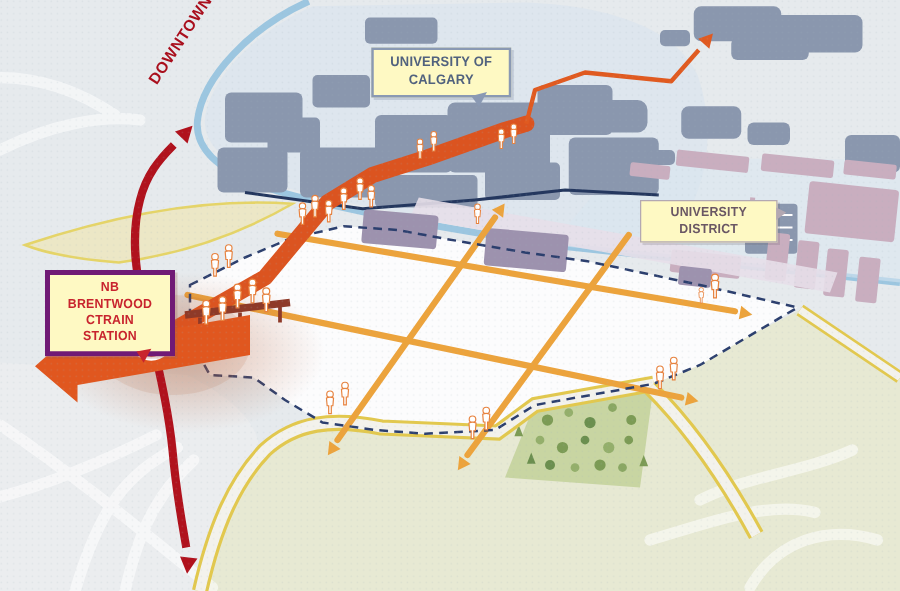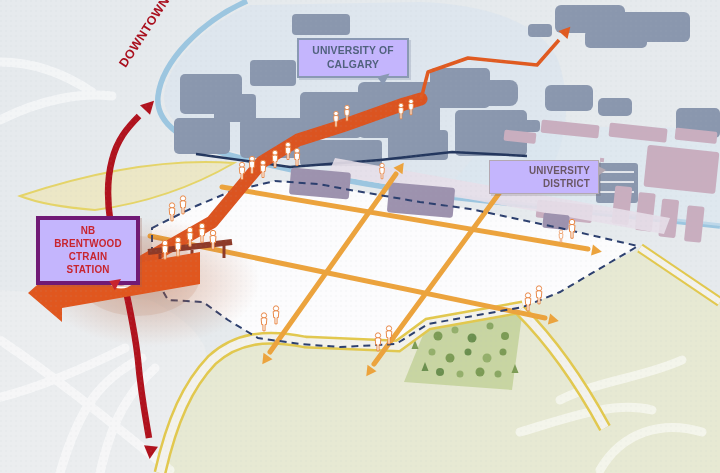--- a/index.html
+++ b/index.html
@@ -1,32 +1,32 @@
 <!DOCTYPE html>
 <html><head>
 <meta charset="utf-8">
 <style>
   html,body{margin:0;padding:0;background:#cfd6da;font-family:"Liberation Sans",sans-serif;}
   .stage{position:relative;width:720px;height:473px;overflow:hidden;background:#e6eaed;}
   .stage svg{position:absolute;left:0;top:0;}
-  .label-box{position:absolute;background:#c4b5fd;text-align:center;font-weight:bold;
+  .label-box{position:absolute;background:#fef9c3;text-align:center;font-weight:bold;
              letter-spacing:.2px;line-height:1.25;padding:4px 7px;box-sizing:border-box;}
   .label-box .ln{display:block;transform:scaleX(.94);}
   .uofc{left:297px;top:38px;width:112px;border:2px solid #8a99b3;color:#51627e;font-size:11px;
         box-shadow:2px 2px 0 rgba(110,125,150,.25);}
   .uofc:after{content:"";position:absolute;right:16px;bottom:-9px;width:0;height:0;
         border-left:4px solid transparent;border-right:9px solid transparent;border-top:10px solid #8a99b3;
         transform:rotate(-14deg);}
   .station{left:36px;top:216px;width:104px;border:4px solid #701a75;color:#c8242e;font-size:10.5px;
         box-shadow:2px 2px 0 rgba(150,90,80,.25);}
   .station:after{content:"";position:absolute;right:14px;bottom:-9px;width:0;height:0;
         border-left:4px solid transparent;border-right:8px solid transparent;border-top:10px solid #c8242e;
         transform:rotate(-10deg);}
-  .ud{left:489px;top:160px;width:110px;border:1.5px solid #b3a8b2;color:#6a5764;font-size:10.5px;
-        padding:3px 5px;box-shadow:2px 2px 0 rgba(110,100,110,.22);text-align:right;}
+  .ud{left:512px;top:160px;width:110px;border:1.5px solid #b3a8b2;color:#6a5764;font-size:10.5px;
+        padding:3px 5px;box-shadow:2px 2px 0 rgba(110,100,110,.22);}
   .ud:after{content:"";position:absolute;right:-8px;top:5px;width:0;height:0;
         border-top:4px solid transparent;border-bottom:6px solid transparent;border-left:8px solid #b3a8b2;}
   .downtown{position:absolute;left:128px;top:56px;color:#a90f1d;font-weight:bold;font-size:12.5px;
         letter-spacing:.5px;transform:rotate(-57deg);transform-origin:left bottom;}
 </style>
 </head>
 <body>
 
 <div class="stage">
 <svg width="720" height="473" viewBox="0 0 720 473">

